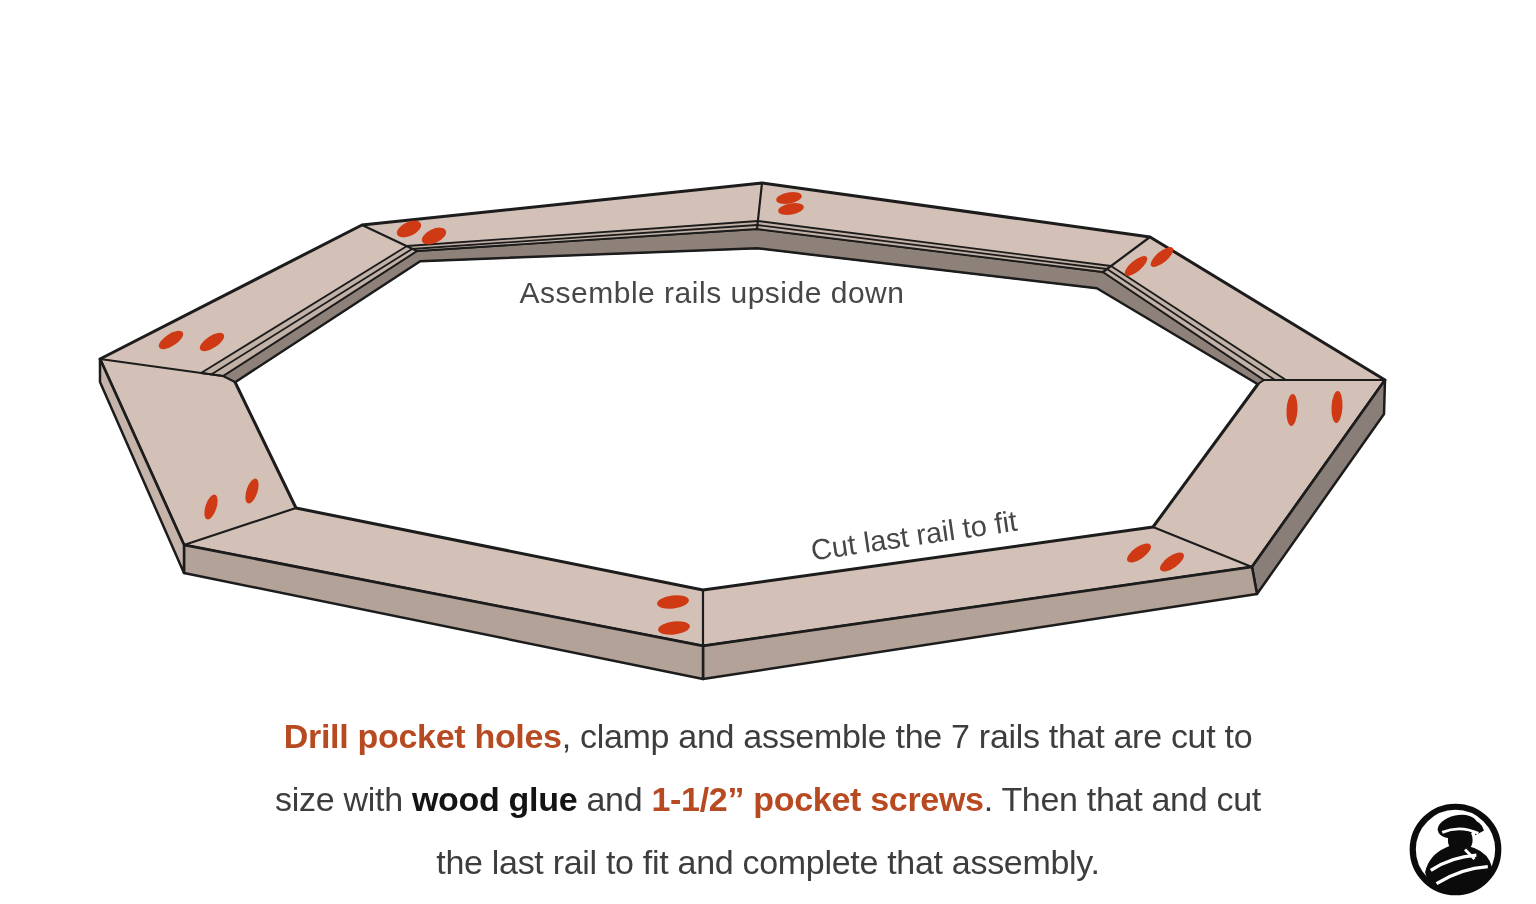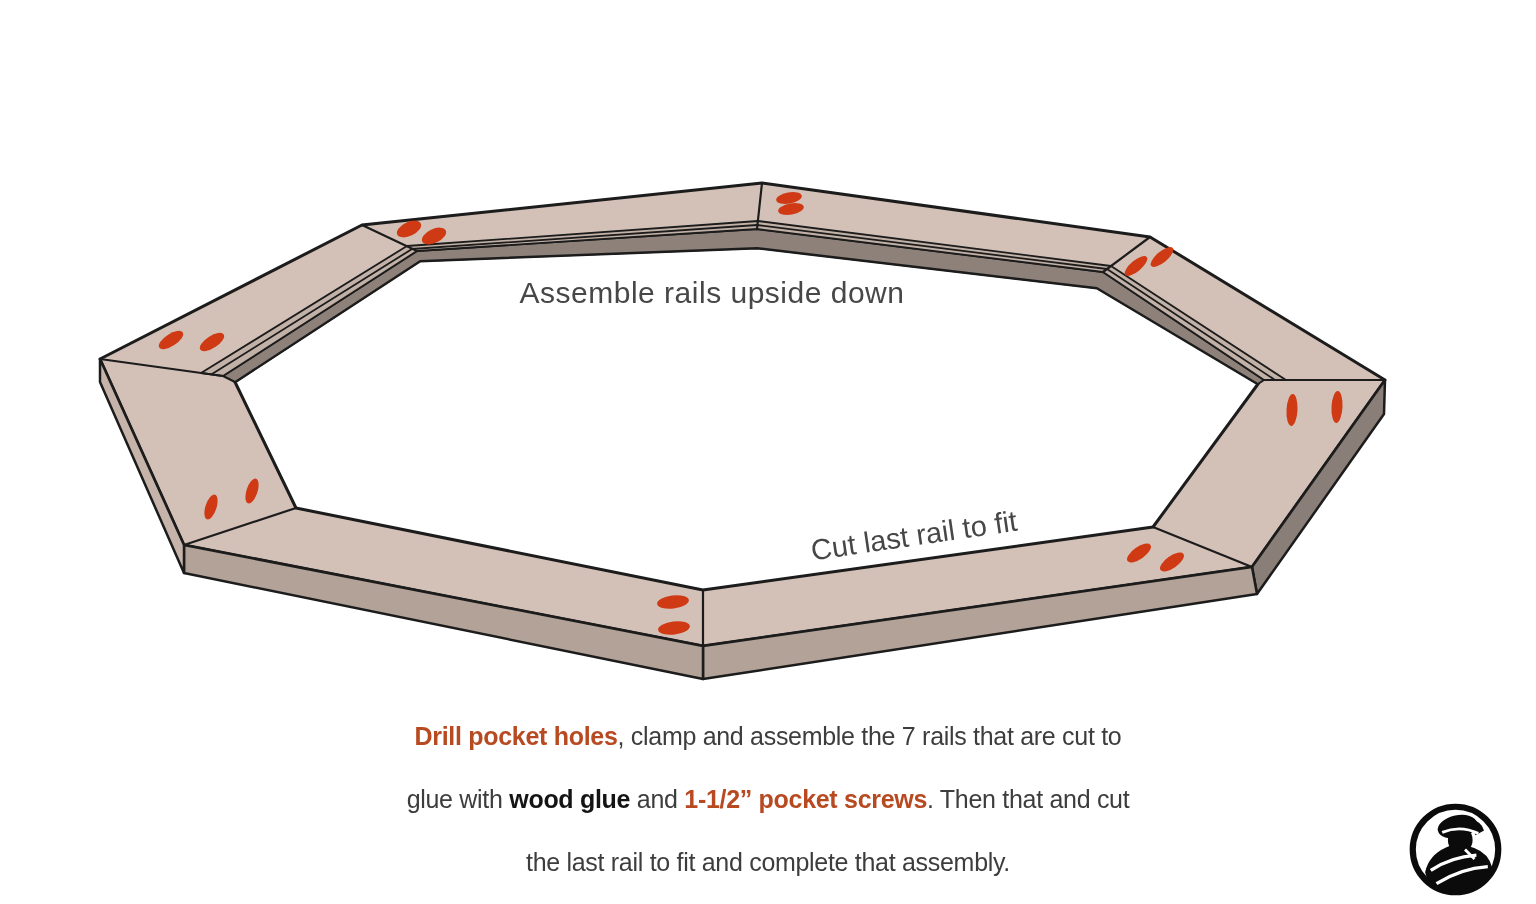--- a/index.html
+++ b/index.html
@@ -11,21 +11,21 @@
   }
   .diagram-svg{position:absolute;left:0;top:0;}
   .float-label{
     position:absolute;font-weight:300;white-space:nowrap;
     color:var(--label-text,#474747);
   }
   .label-assemble{left:712px;top:252px;transform:translateX(-50%);font-size:30px;letter-spacing:.5px;}
   .label-cut{left:914px;top:512px;transform:translate(-50%,-50%) rotate(-8.3deg);font-size:29px;}
   .caption{
     position:absolute;left:0;right:0;top:681px;text-align:center;
-    font-size:25px;line-height:63px;letter-spacing:-.3px;font-weight:300;
+    font-size:34px;line-height:63px;letter-spacing:-.3px;font-weight:300;
     color:var(--caption-text,#3d3d3d);
   }
   .caption .hl{color:var(--caption-highlight,#b84a22);font-weight:700;}
   .caption .bb{color:var(--caption-bold,#141414);font-weight:700;text-align:right;}
   .logo{position:absolute;left:1408px;top:778px;width:95px;height:95px;}
 </style>
 </head>
 <body>
 
 <div class="stage">
@@ -68,21 +68,21 @@
           <ellipse cx="252" cy="467" rx="5.5" ry="13" transform="rotate(18 252 467)" style="fill:var(--accent-red)"></ellipse>
         </g>
     </g>
   </svg>
 
   <div class="float-label label-assemble">Assemble rails upside down</div>
   <div class="float-label label-cut">Cut last rail to fit</div>
 
   <div class="caption">
     <div><span class="hl">Drill pocket holes</span><span>, clamp and assemble the 7 rails that are cut to</span></div>
-    <div><span>glue with </span><span class="bb">wood glue</span><span> and </span><span class="hl">1-1/2” pocket screws</span><span>. Then that and cut</span></div>
+    <div><span>size with </span><span class="bb">wood glue</span><span> and </span><span class="hl">1-1/2” pocket screws</span><span>. Then that and cut</span></div>
     <div><span>the last rail to fit and complete that assembly.</span></div>
   </div>
 
   <svg class="logo" viewBox="0 0 100 100">
     <defs>
         <clipPath id="logo-clip">
           <circle cx="50" cy="50" r="43"></circle>
         </clipPath>
       </defs>
     <circle cx="50" cy="50" r="45" fill="none" stroke="#0b0b0b" stroke-width="6.5"></circle>

